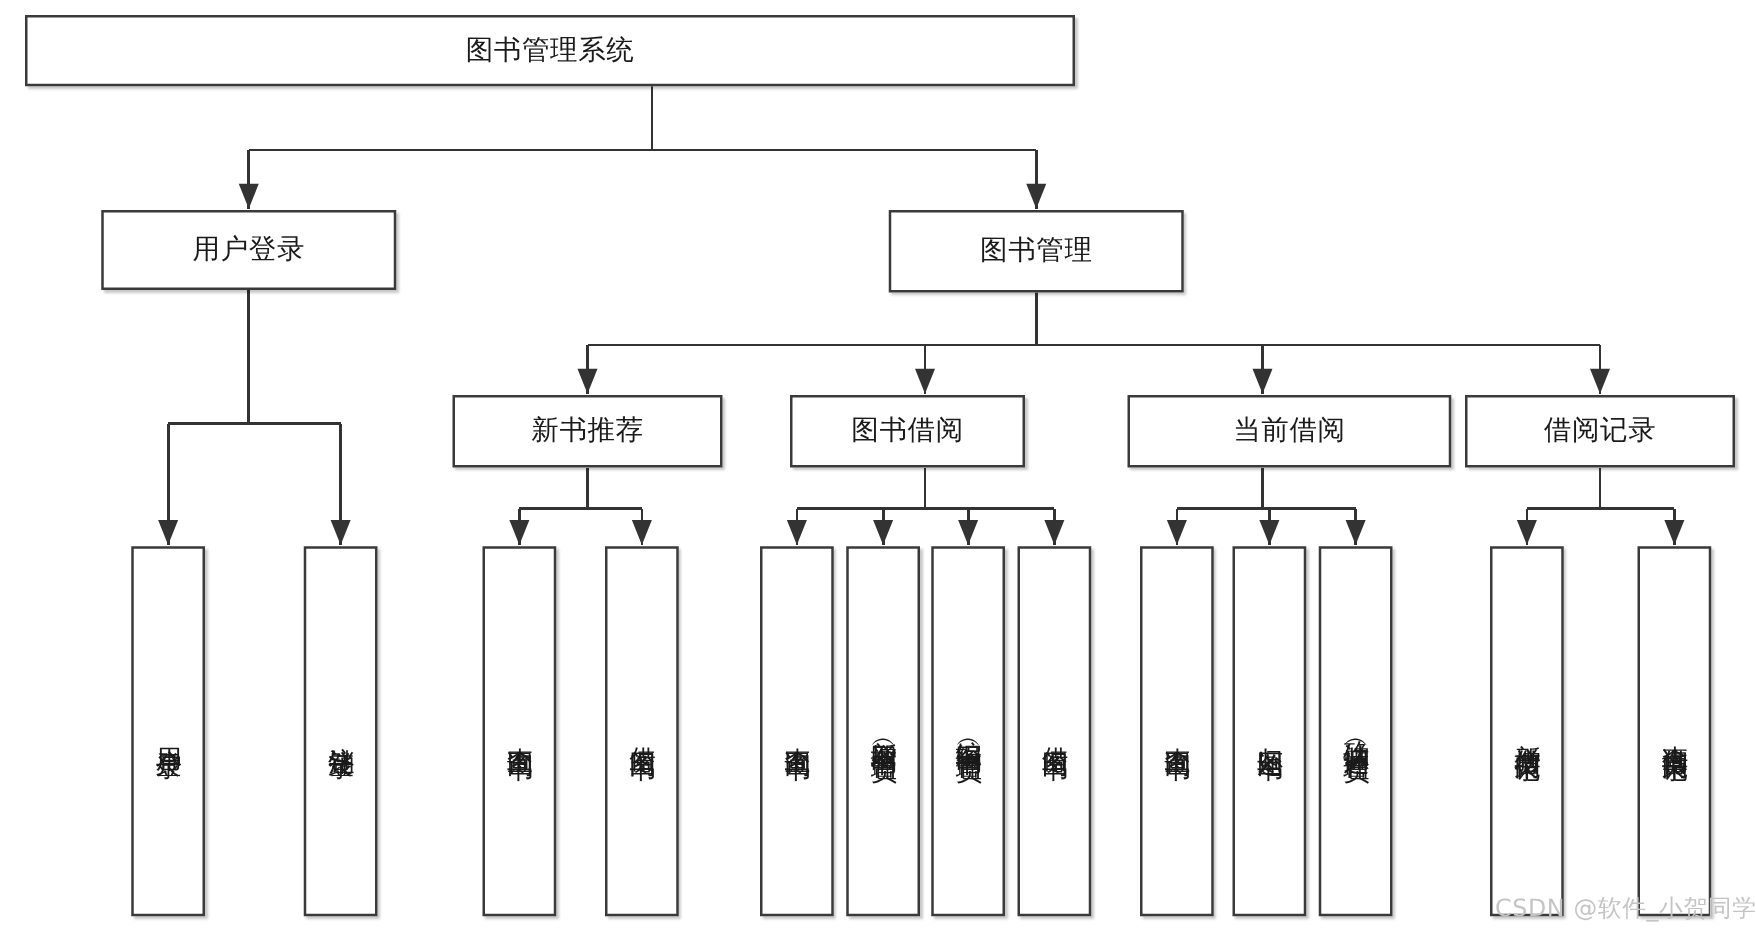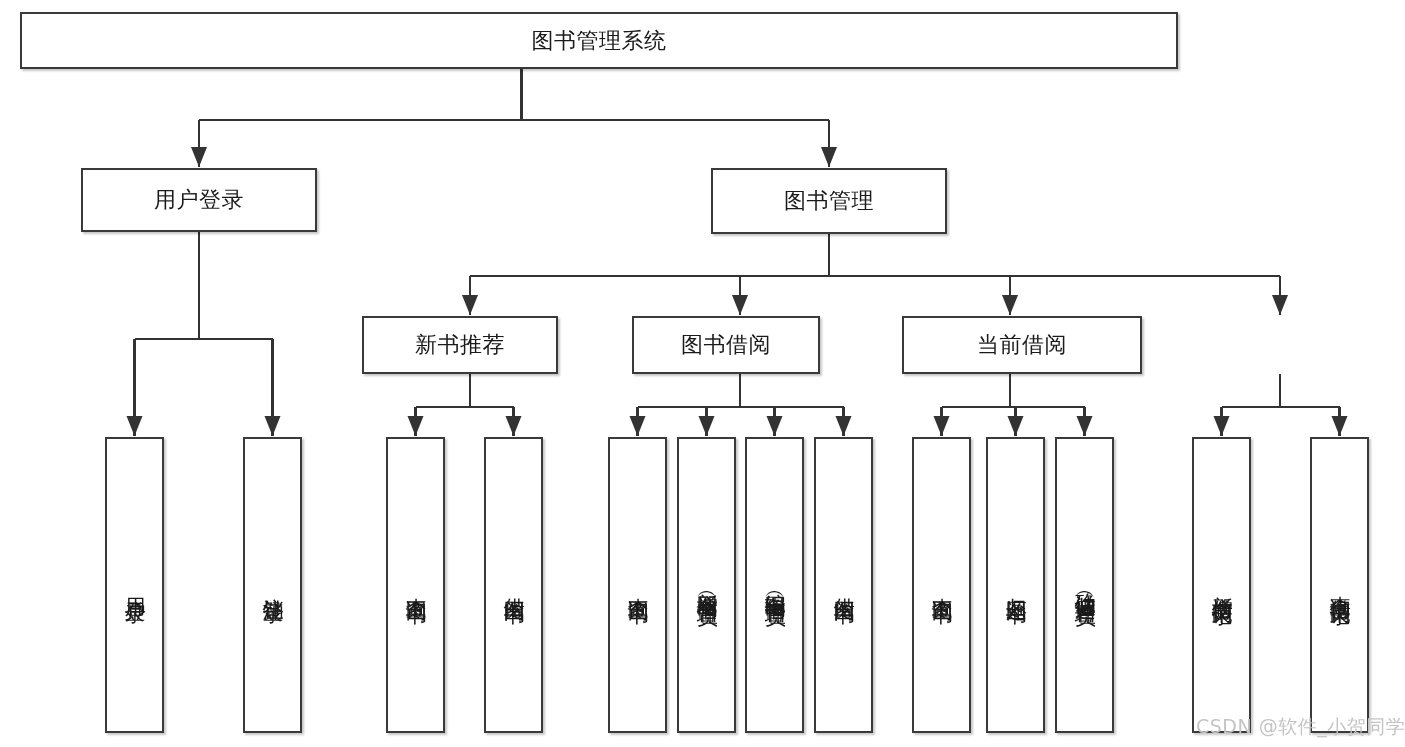--- a/index.html
+++ b/index.html
@@ -117,39 +117,42 @@
       <line x1="1084.5" y1="407" x2="1084.5" y2="436" stroke="#333333" stroke-width="2.2" shape-rendering="crispEdges"></line>
       <polygon points="1076.5,416 1092.5,416 1084.5,436" fill="#333333"></polygon>
       <line x1="1280" y1="374" x2="1280" y2="407" stroke="#333333" stroke-width="2.2" shape-rendering="crispEdges"></line>
       <line x1="1221.5" y1="407" x2="1339.5" y2="407" stroke="#333333" stroke-width="2.2" shape-rendering="crispEdges"></line>
       <line x1="1221.5" y1="407" x2="1221.5" y2="436" stroke="#333333" stroke-width="2.2" shape-rendering="crispEdges"></line>
       <polygon points="1213.5,416 1229.5,416 1221.5,436" fill="#333333"></polygon>
       <line x1="1339.5" y1="407" x2="1339.5" y2="436" stroke="#333333" stroke-width="2.2" shape-rendering="crispEdges"></line>
       <polygon points="1331.5,416 1347.5,416 1339.5,436" fill="#333333"></polygon>
     </svg>
 
-  <div class="node" id="n-root" style="left: 20px; top: 12px; width: 1158px; height: 57px;">
+  <div class="node" id="n-root" style="left: 20px; top: 12px; width: 840px; height: 57px;">
     <span class="label">图书管理系统</span>
   </div>
 
   <div class="node" id="n-l2_user_login" style="left: 81px; top: 168px; width: 236px; height: 64px;">
     <span class="label">用户登录</span>
   </div>
   <div class="node" id="n-l2_book_manage" style="left: 711px; top: 168px; width: 236px; height: 66px;">
     <span class="label">图书管理</span>
   </div>
 
-  <div class="node" id="n-l3_new_book_rec" style="left: 362px; top: 316px; width: 196px; height: 58px;">
+  <div class="node" id="n-l3_new_book_rec" style="left: 362px; top: 316px; width: 216px; height: 58px;">
     <span class="label">新书推荐</span>
   </div>
   <div class="node" id="n-l3_book_borrow" style="left: 632px; top: 316px; width: 188px; height: 58px;">
     <span class="label">图书借阅</span>
   </div>
-  <div class="node" id="n-l3_current_borrow" style="left: 902px; top: 316px; width: 240px; height: 58px;">
+  <div class="node" id="n-l3_current_borrow" style="left: 902px; top: 316px; width: 259px; height: 58px;">
     <span class="label">当前借阅</span>
+  </div>
+  <div class="node" id="n-l3_borrow_record" style="left: 1172px; top: 316px; width: 216px; height: 58px;">
+    <span class="label">借阅记录</span>
   </div>
 
   <div class="node vertical" id="n-leaf_user_login" style="left: 105px; top: 437px; width: 59px; height: 296px;">
     <span class="label">用户登录</span>
   </div>
   <div class="node vertical" id="n-leaf_logout" style="left: 243px; top: 437px; width: 59px; height: 296px;">
     <span class="label">注销登录</span>
   </div>
 
   <div class="node vertical" id="n-leaf_query_book_a" style="left: 386px; top: 437px; width: 59px; height: 296px;">

